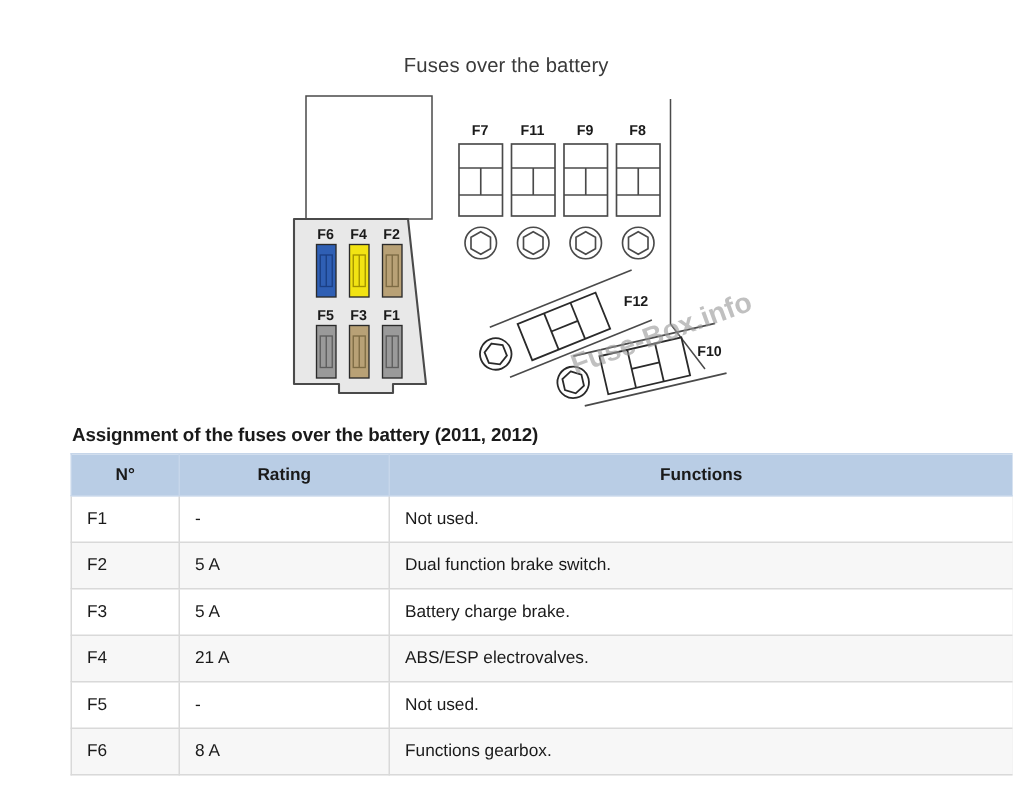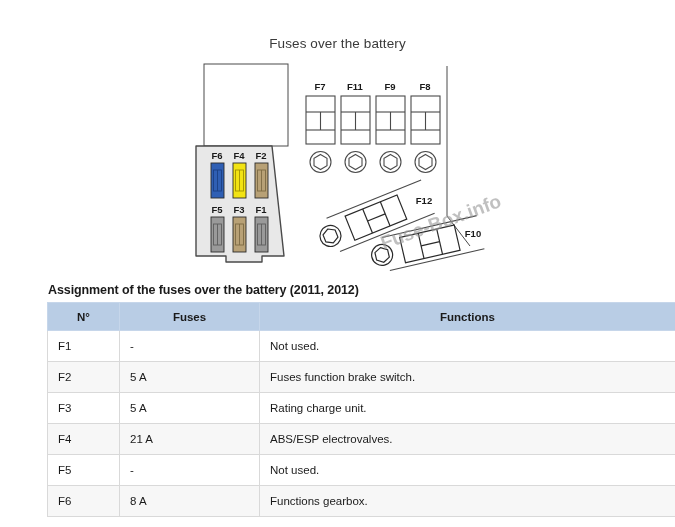--- a/index.html
+++ b/index.html
@@ -233,39 +233,39 @@
 
   <table class="fuse-table">
     <colgroup>
       <col class="col-n">
         <col class="col-rating">
         <col class="col-func">
     </colgroup>
     <thead>
       <tr>
         <th>N°</th>
-        <th>Fuses</th>
+        <th>Rating</th>
         <th>Functions</th>
       </tr>
     </thead>
     <tbody>
       <tr>
         <td>F1</td>
         <td>-</td>
         <td>Not used.</td>
       </tr>
       <tr>
         <td>F2</td>
         <td>5 A</td>
-        <td>Fuses function brake switch.</td>
+        <td>Dual function brake switch.</td>
       </tr>
       <tr>
         <td>F3</td>
         <td>5 A</td>
-        <td>Rating charge unit.</td>
+        <td>Battery charge brake.</td>
       </tr>
       <tr>
         <td>F4</td>
         <td>21 A</td>
         <td>ABS/ESP electrovalves.</td>
       </tr>
       <tr>
         <td>F5</td>
         <td>-</td>
         <td>Not used.</td>

